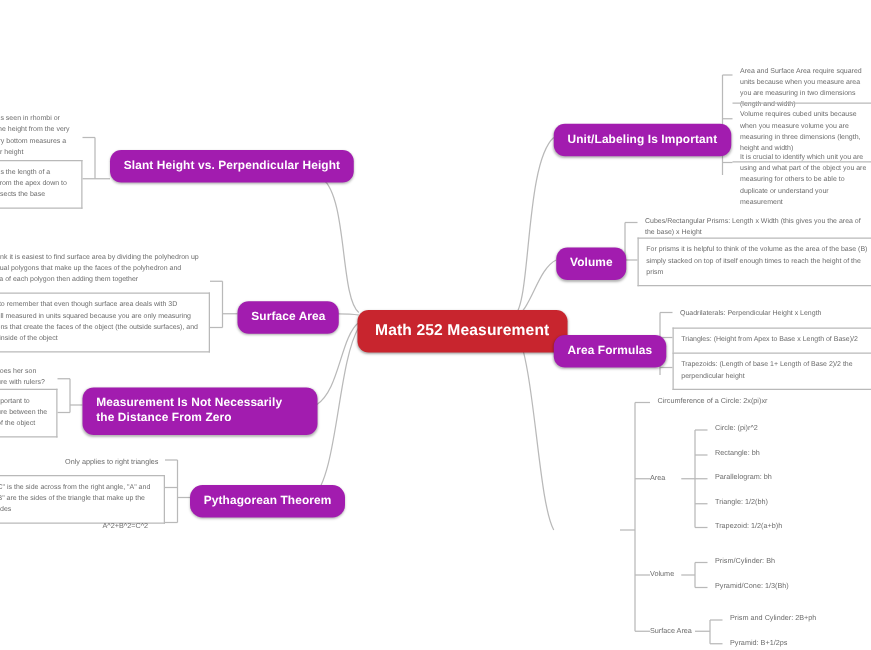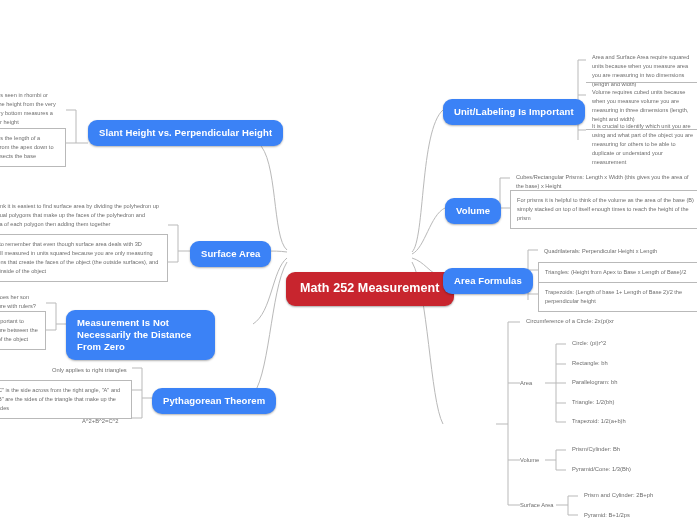--- a/index.html
+++ b/index.html
@@ -23,21 +23,21 @@
     line-height:1.25;
   }
   .node.central{
     background:#c8252e;
     font-size:12.5px;
     padding:9px 14px;
     box-shadow:0 1px 2px rgba(0,0,0,.35);
     letter-spacing:.1px;
   }
   .node.branch{
-    background:#3b82f6;
+    background:#a21caf;
     font-size:9.5px;
     padding:7px 11px;
     box-shadow:0 1px 2px rgba(0,0,0,.3);
     letter-spacing:.1px;
   }
 
   .textbox{
     position:absolute;
     box-sizing:border-box;
     font-size:5.6px;
@@ -140,21 +140,21 @@
       <path d="M56,330 L46,330"></path>
 
       <path d="M152,398 L142,398"></path>
       <path d="M142,368 L142,418"></path>
       <path d="M142,368 L132,368"></path>
       <path d="M142,390 L132,390"></path>
       <path d="M142,418 L132,418"></path>
     </g>
   </svg>
 
-  <div class="node central" style="left:286px;top:248px;margin-top:24px;">
+  <div class="node central" style="left:286px;top:248px;">
     <span>Math 252 Measurement</span>
   </div>
 
   <div class="node branch" style="left:443px;top:99px;">
     <span>Unit/Labeling Is Important</span>
   </div>
 
   <div class="node branch" style="left:445px;top:198px;">
     <span>Volume</span>
   </div>
@@ -165,21 +165,21 @@
 
 
   <div class="node branch" style="left:88px;top:120px;">
     <span>Slant Height vs. Perpendicular Height</span>
   </div>
 
   <div class="node branch" style="left:190px;top:241px;">
     <span>Surface Area</span>
   </div>
 
-  <div class="node branch" style="left:66px;top:310px;width:149px;">
+  <div class="node branch" style="left:66px;top:310px;width:188px;">
     <span>Measurement Is Not Necessarily the Distance From Zero</span>
   </div>
 
   <div class="node branch" style="left:152px;top:388px;border-radius:10px;">
     <span>Pythagorean Theorem</span>
   </div>
 
   <div class="textbox" style="left:586px;top:48px;width:118px;">Area and Surface Area require squared units because when you measure area you are measuring in two dimensions (length and width)</div>
   <div class="textbox bordered" style="left:586px;top:82px;width:118px;border-left:none;border-right:none;">Volume requires cubed units because when you measure volume you are measuring in three dimensions (length, height and width)</div>
   <div class="textbox" style="left:586px;top:117px;width:118px;">It is crucial to identify which unit you are using and what part of the object you are measuring for others to be able to duplicate or understand your measurement</div>

